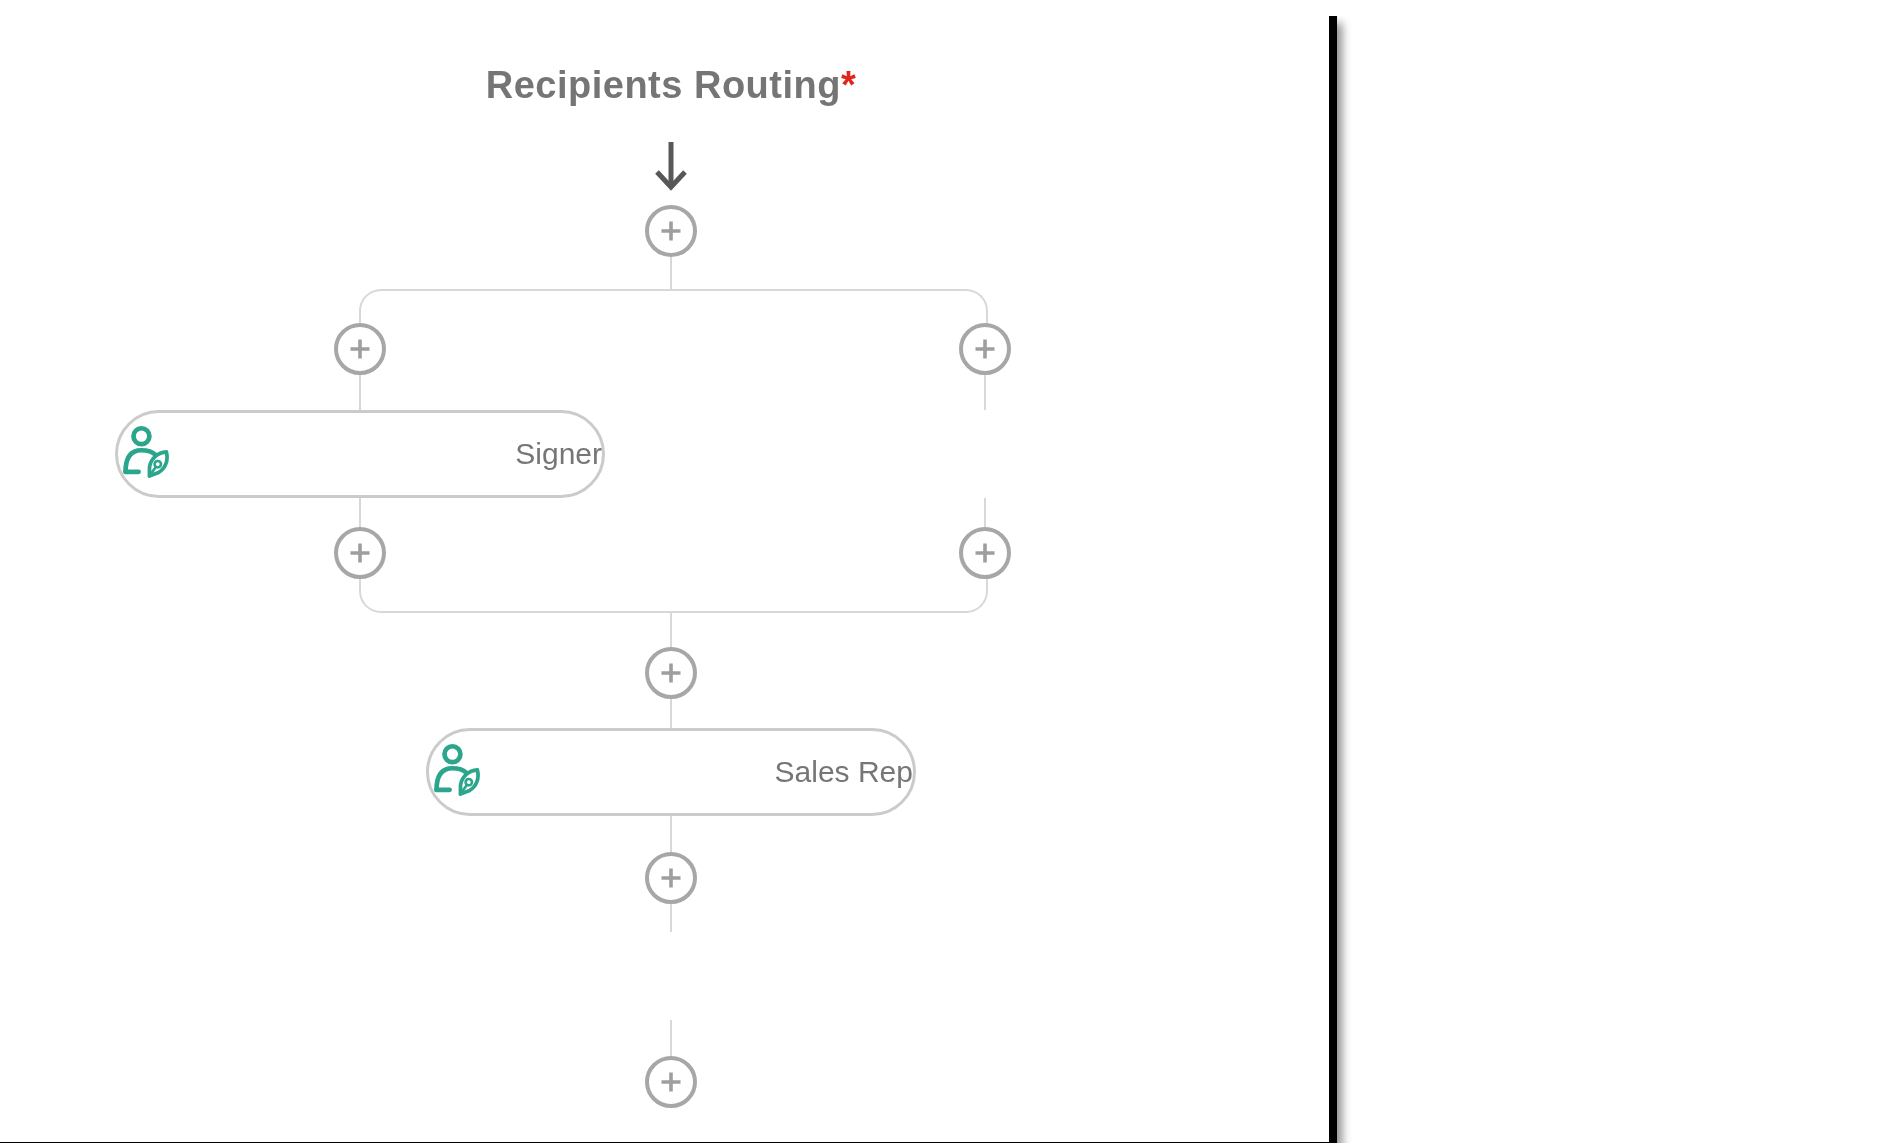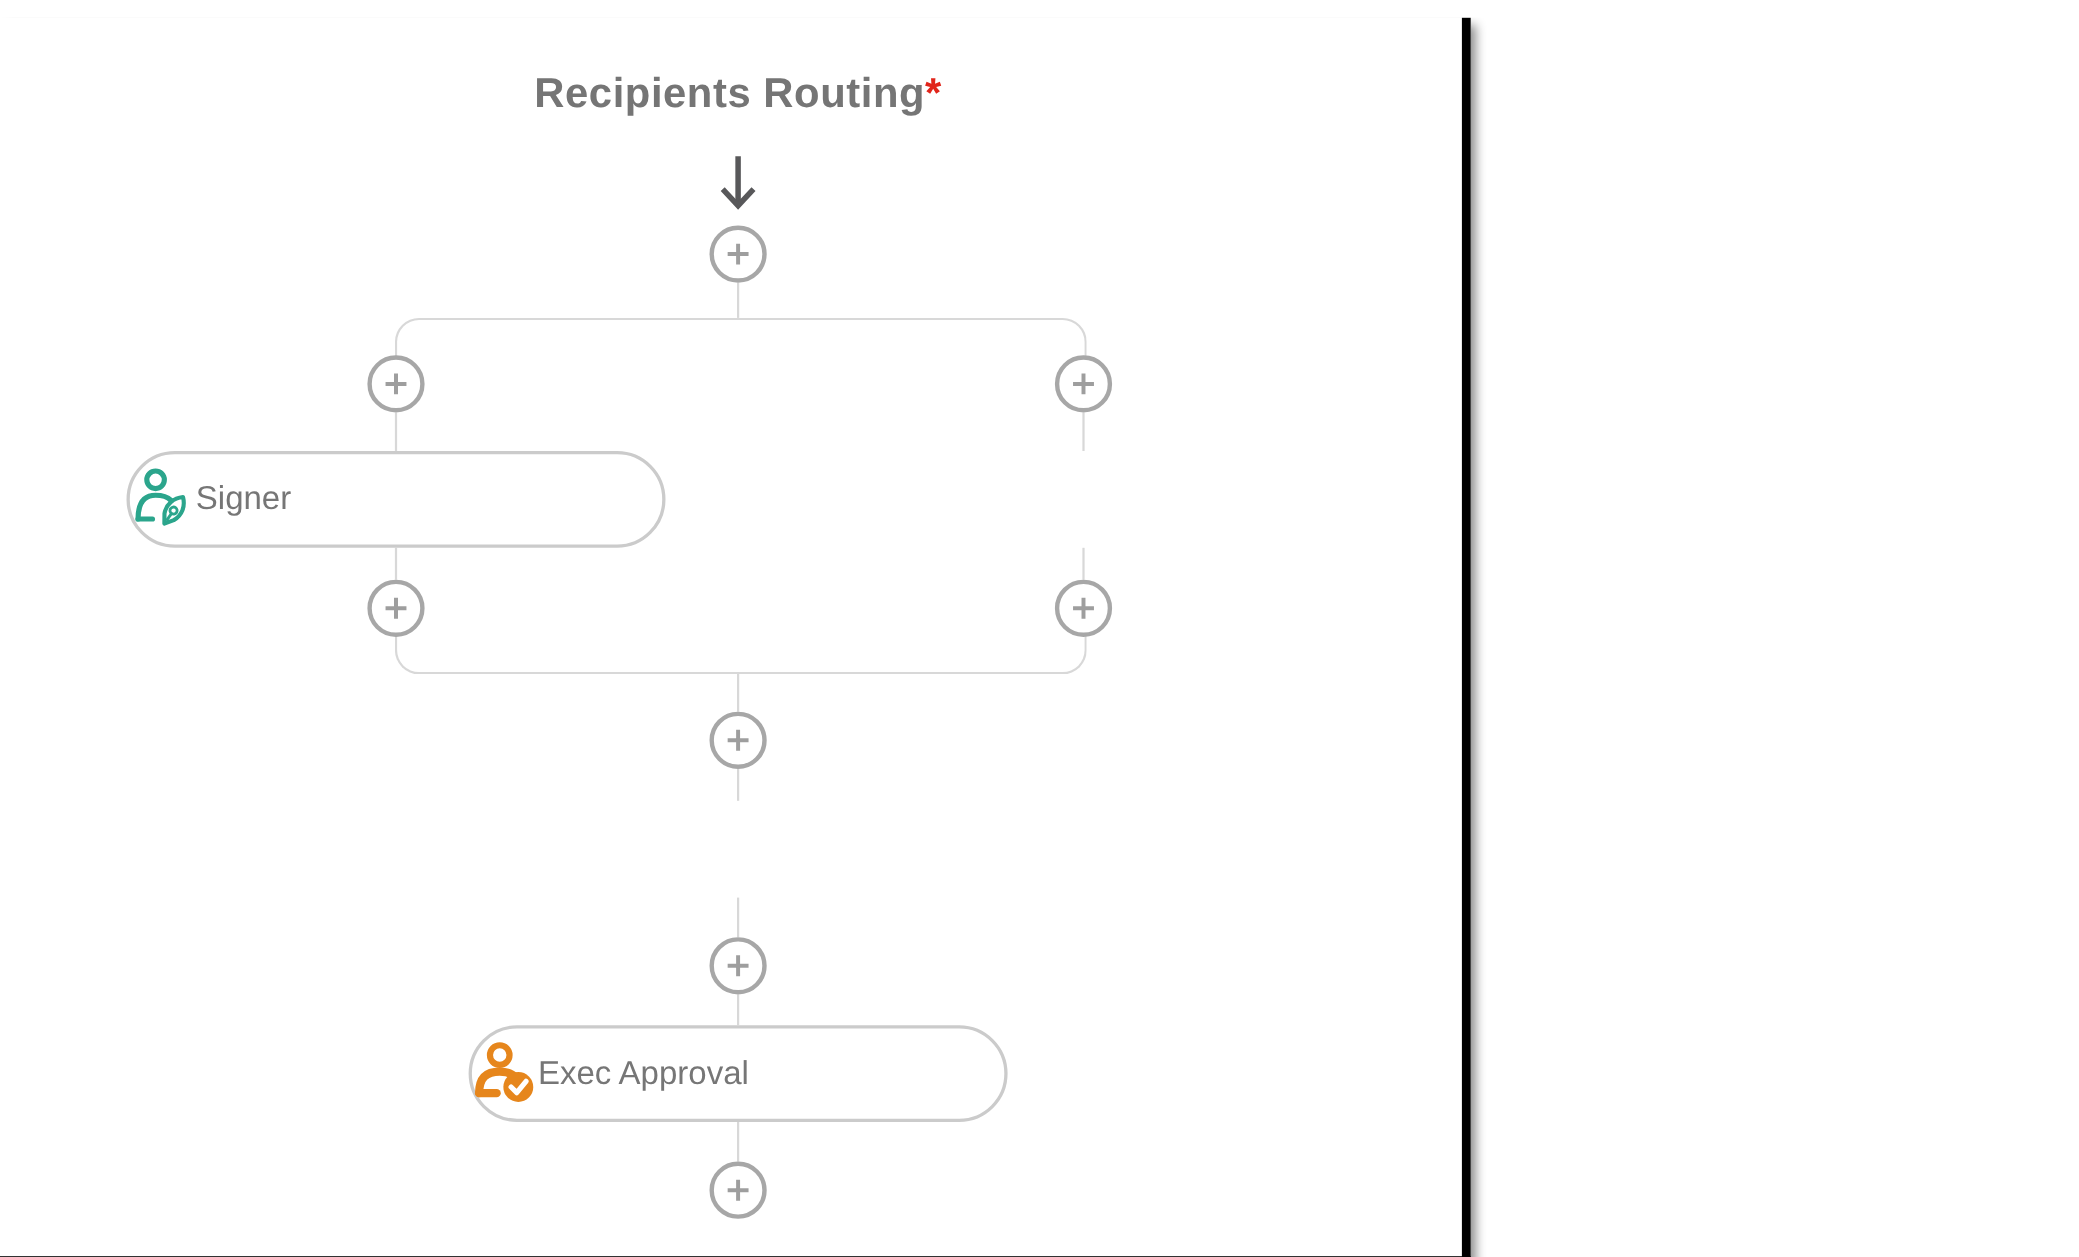--- a/index.html
+++ b/index.html
@@ -62,21 +62,21 @@
     border:4px solid var(--plus-circle);border-radius:50%;
     background:#ffffff;z-index:3;
     display:flex;align-items:center;justify-content:center;
     cursor:pointer;
   }
   
   .node{
     position:absolute;width:490px;height:88px;box-sizing:border-box;
     border:3px solid var(--node-border);border-radius:44px;
     background:#ffffff;z-index:2;
-    display:flex;align-items:center;justify-content:flex-start;
+    display:flex;align-items:center;justify-content:space-between;
     gap:0;cursor:pointer;
   }
   .node .label{
     font-size:30px;color:var(--node-text);white-space:nowrap;
   }
   .icon-wrap{width:60px;height:60px;display:flex;align-items:center;justify-content:center;}
 </style>
 </head>
 <body>
 
@@ -160,30 +160,33 @@
               <circle cx="0" cy="1" r="3.4" stroke-width="2.8"></circle>
               <path d="M0 4.6 L0 13" stroke-width="2.8"></path>
             </g>
           </g>
         </svg>
       </span>
       <span class="label">Signer</span>
     </div>
 
 
-
-    <div class="node" style="left:426px;top:916px">
+    <div class="node" style="left:426px;top:712px">
       <span class="icon-wrap">
         <svg width="60" height="60" viewBox="0 0 64 64">
-          <g fill="none">
-            <circle cx="27" cy="14" r="9.5" stroke="var(--approver-icon)" stroke-width="6"></circle>
-            <path d="M7 51 C7 36 14 30 27 30 C34 30 39 32 43 36" stroke="var(--approver-icon)" stroke-width="8" stroke-linecap="round"></path>
-            <path d="M7 51 L24 51" stroke="var(--approver-icon)" stroke-width="8" stroke-linecap="round"></path>
-            <circle cx="45" cy="45" r="14.5" fill="var(--approver-icon)"></circle>
-            <path d="M38 45 L43.5 50.5 L52.5 39.5" stroke="#ffffff" stroke-width="5" stroke-linecap="round" stroke-linejoin="round"></path>
+          <g stroke="var(--signer-icon)" fill="none">
+            <circle cx="25" cy="13" r="8.5" stroke-width="5"></circle>
+            <path d="M8 51 C8 35 14 28 25 28 C32 28 37 30 40 33" stroke-width="5" stroke-linecap="round"></path>
+            <path d="M8 51 L22 51" stroke-width="5" stroke-linecap="round"></path>
+            <g transform="translate(43,42) rotate(35)">
+              <path d="M0 -15 C7 -9 9.5 0 5.5 8.5 L0 16.5 L-5.5 8.5 C-9.5 0 -7 -9 0 -15 Z" stroke-width="4" stroke-linejoin="round"></path>
+              <circle cx="0" cy="1" r="3.4" stroke-width="2.8"></circle>
+              <path d="M0 4.6 L0 13" stroke-width="2.8"></path>
+            </g>
           </g>
         </svg>
       </span>
-      <span class="label">Exec Approval</span>
+      <span class="label">Sales Rep</span>
     </div>
+
 
   </div>
 </div>
 
 </body></html>

